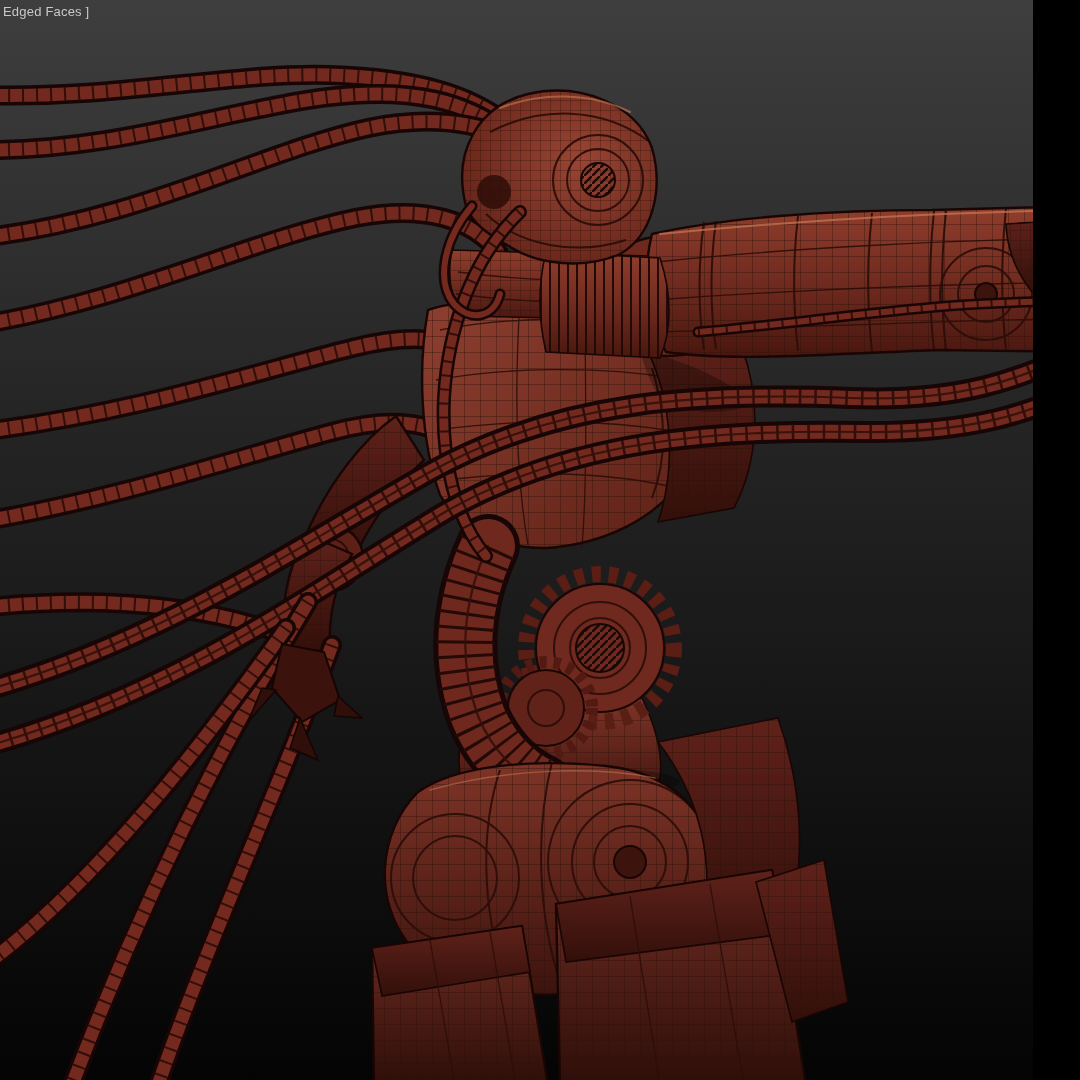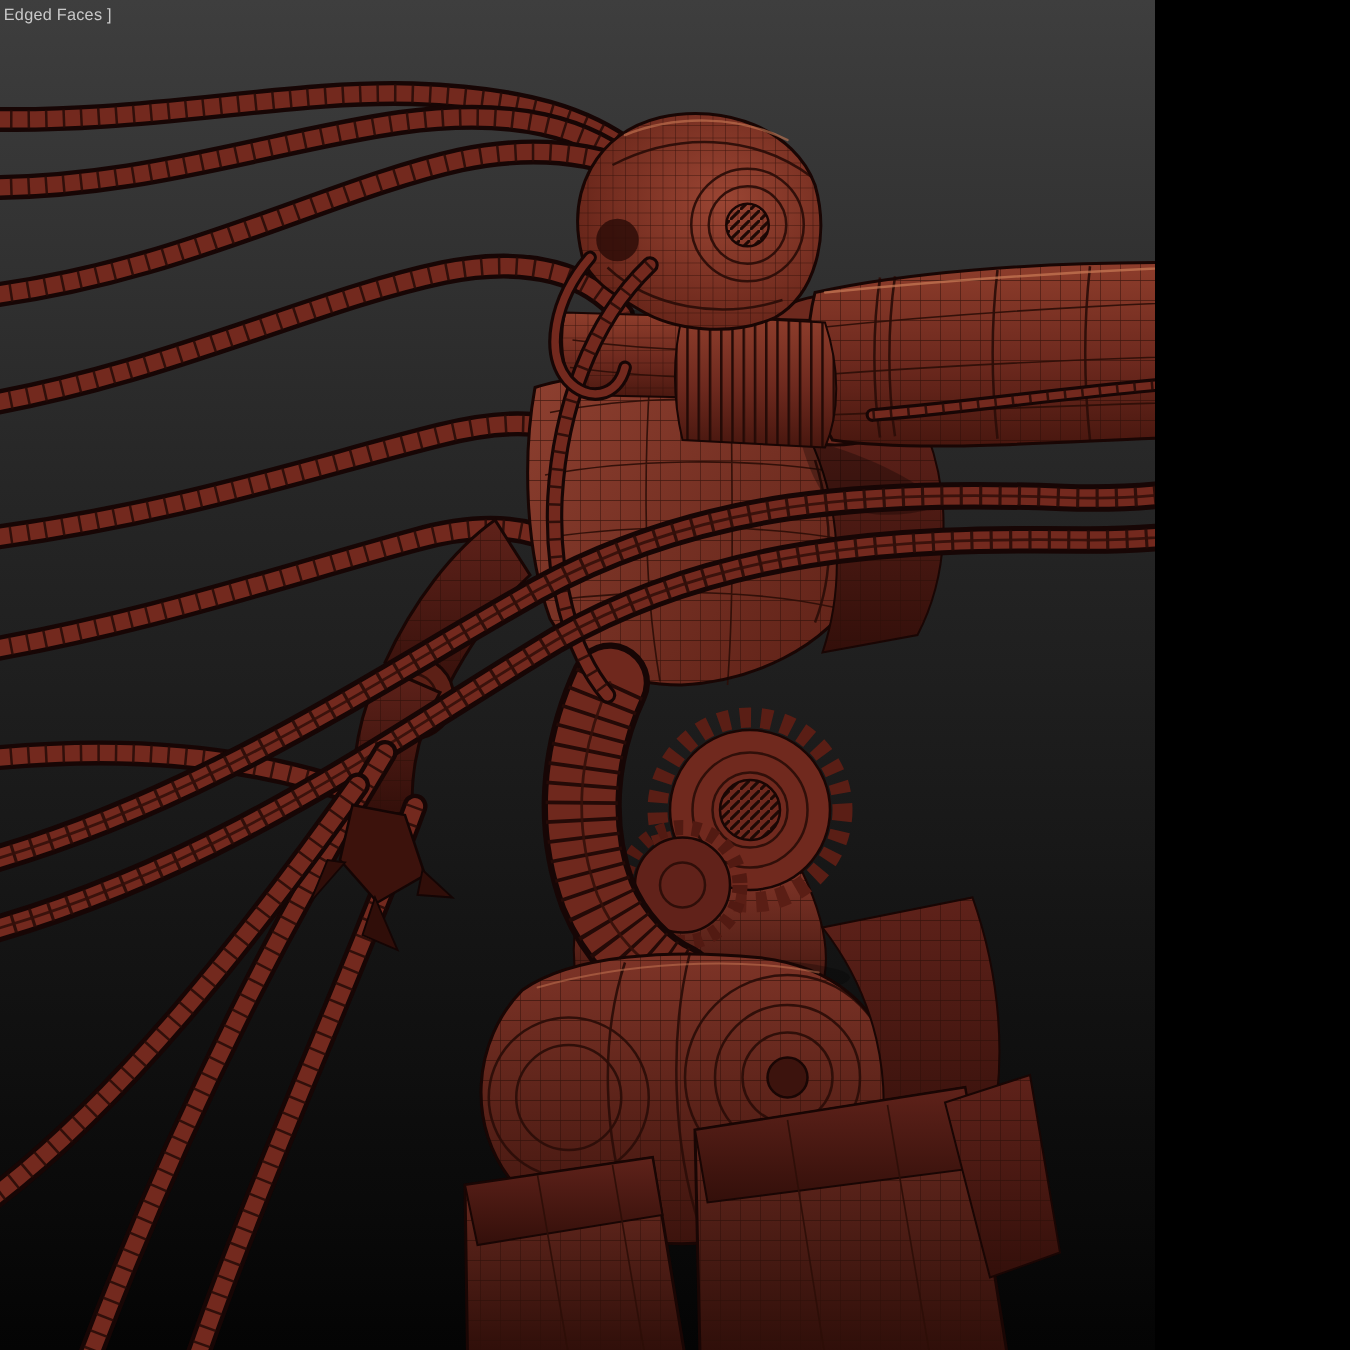--- a/index.html
+++ b/index.html
@@ -3,21 +3,21 @@
 <meta charset="utf-8">
 <style>
   :root{
     --background-top:#3e3e3e; --background-mid:#262626; --background-bottom:#040404;
     --label-text:#c9c9c9; --model-base:#83352a; --model-highlight:#c97a55;
     --model-dark:#48170f; --wireframe:#2c0e08; --outline:#190604;
     --cable-core:#73291e; --cable-outline:#170605;
   }
   html,body{margin:0;padding:0;background:#000;}
   .stage{
-    position:relative;width:924px;height:1080px;overflow:hidden;
+    position:relative;width:1033px;height:1080px;overflow:hidden;
     background:linear-gradient(180deg,var(--background-top) 0%,var(--background-mid) 36%,#161616 66%,var(--background-bottom) 100%);
     font-family:"Liberation Sans",sans-serif;
   }
   .stage svg{position:absolute;inset:0;display:block;}
   .viewport-label{
     position:absolute;top:4px;left:3px;font-size:13px;color:var(--label-text);
     letter-spacing:.2px;cursor:default;user-select:none;
   }
   
   .edge{fill:none;stroke:var(--outline,#190604);stroke-width:2.4;}

